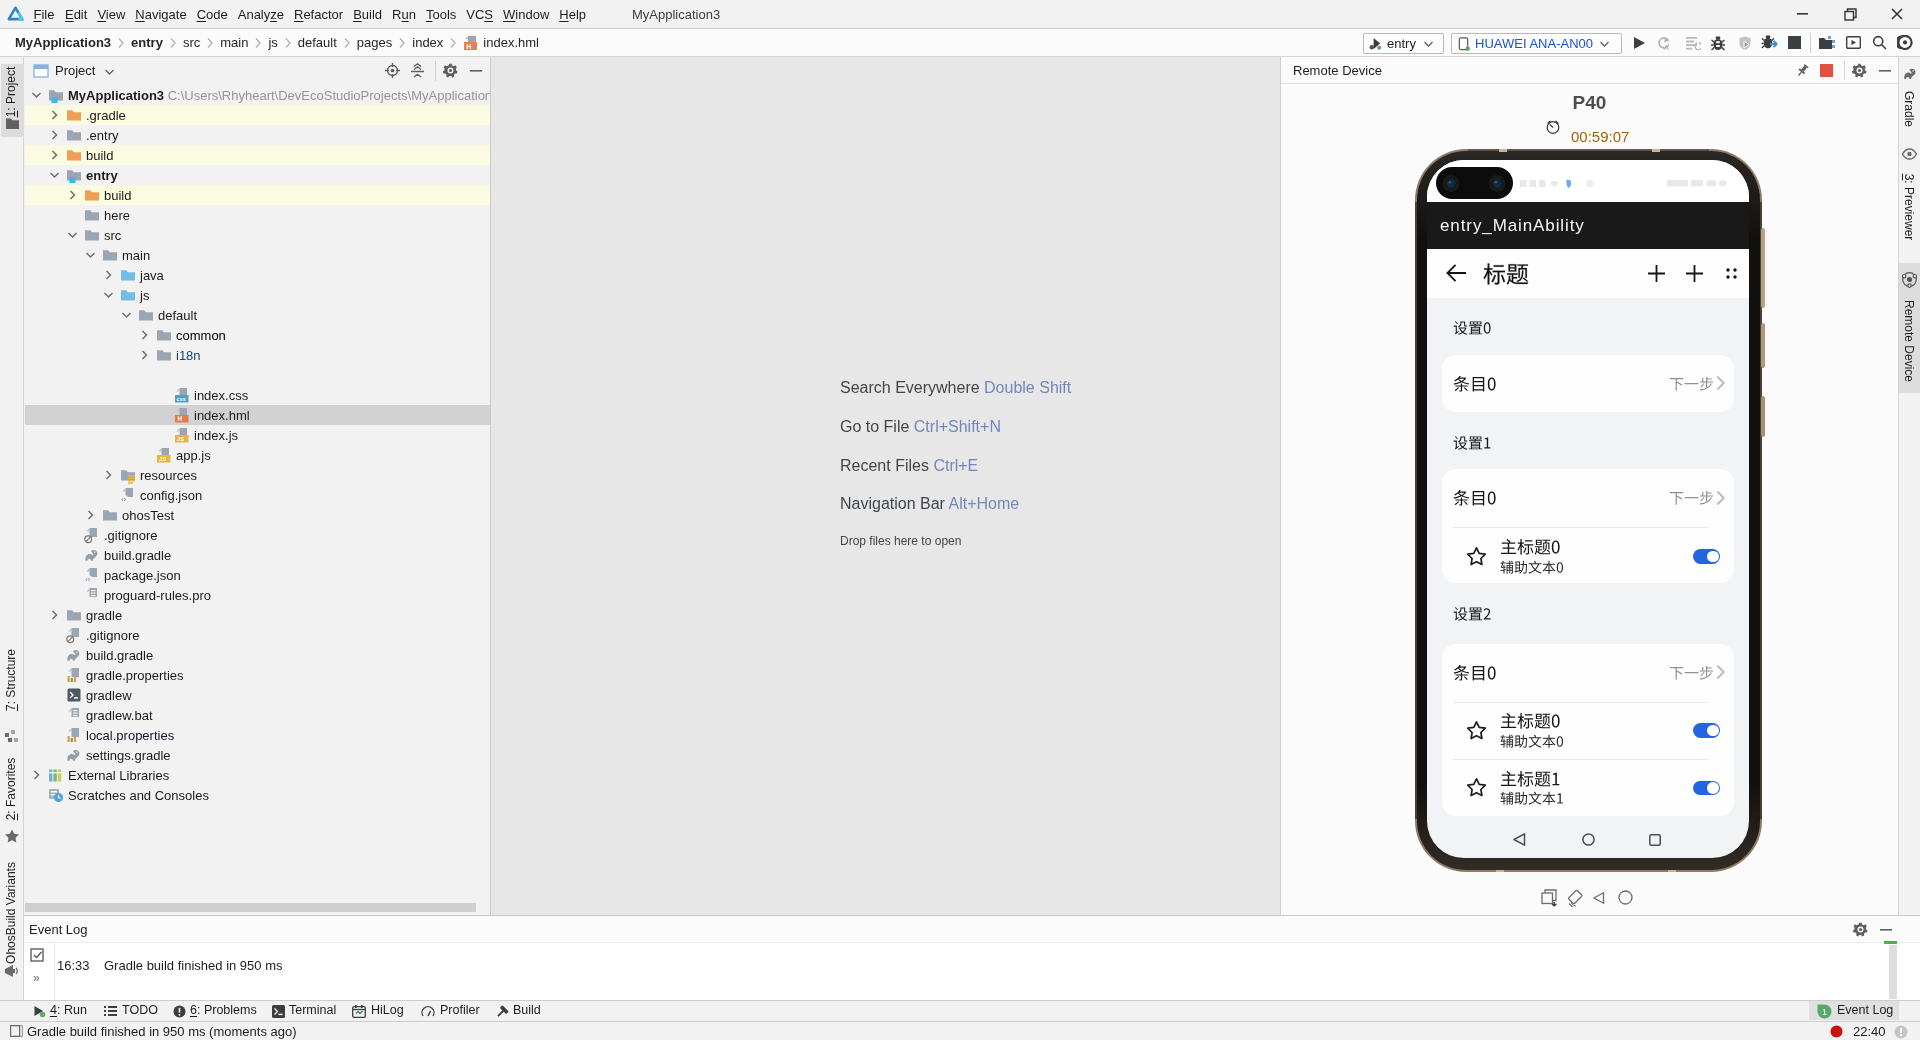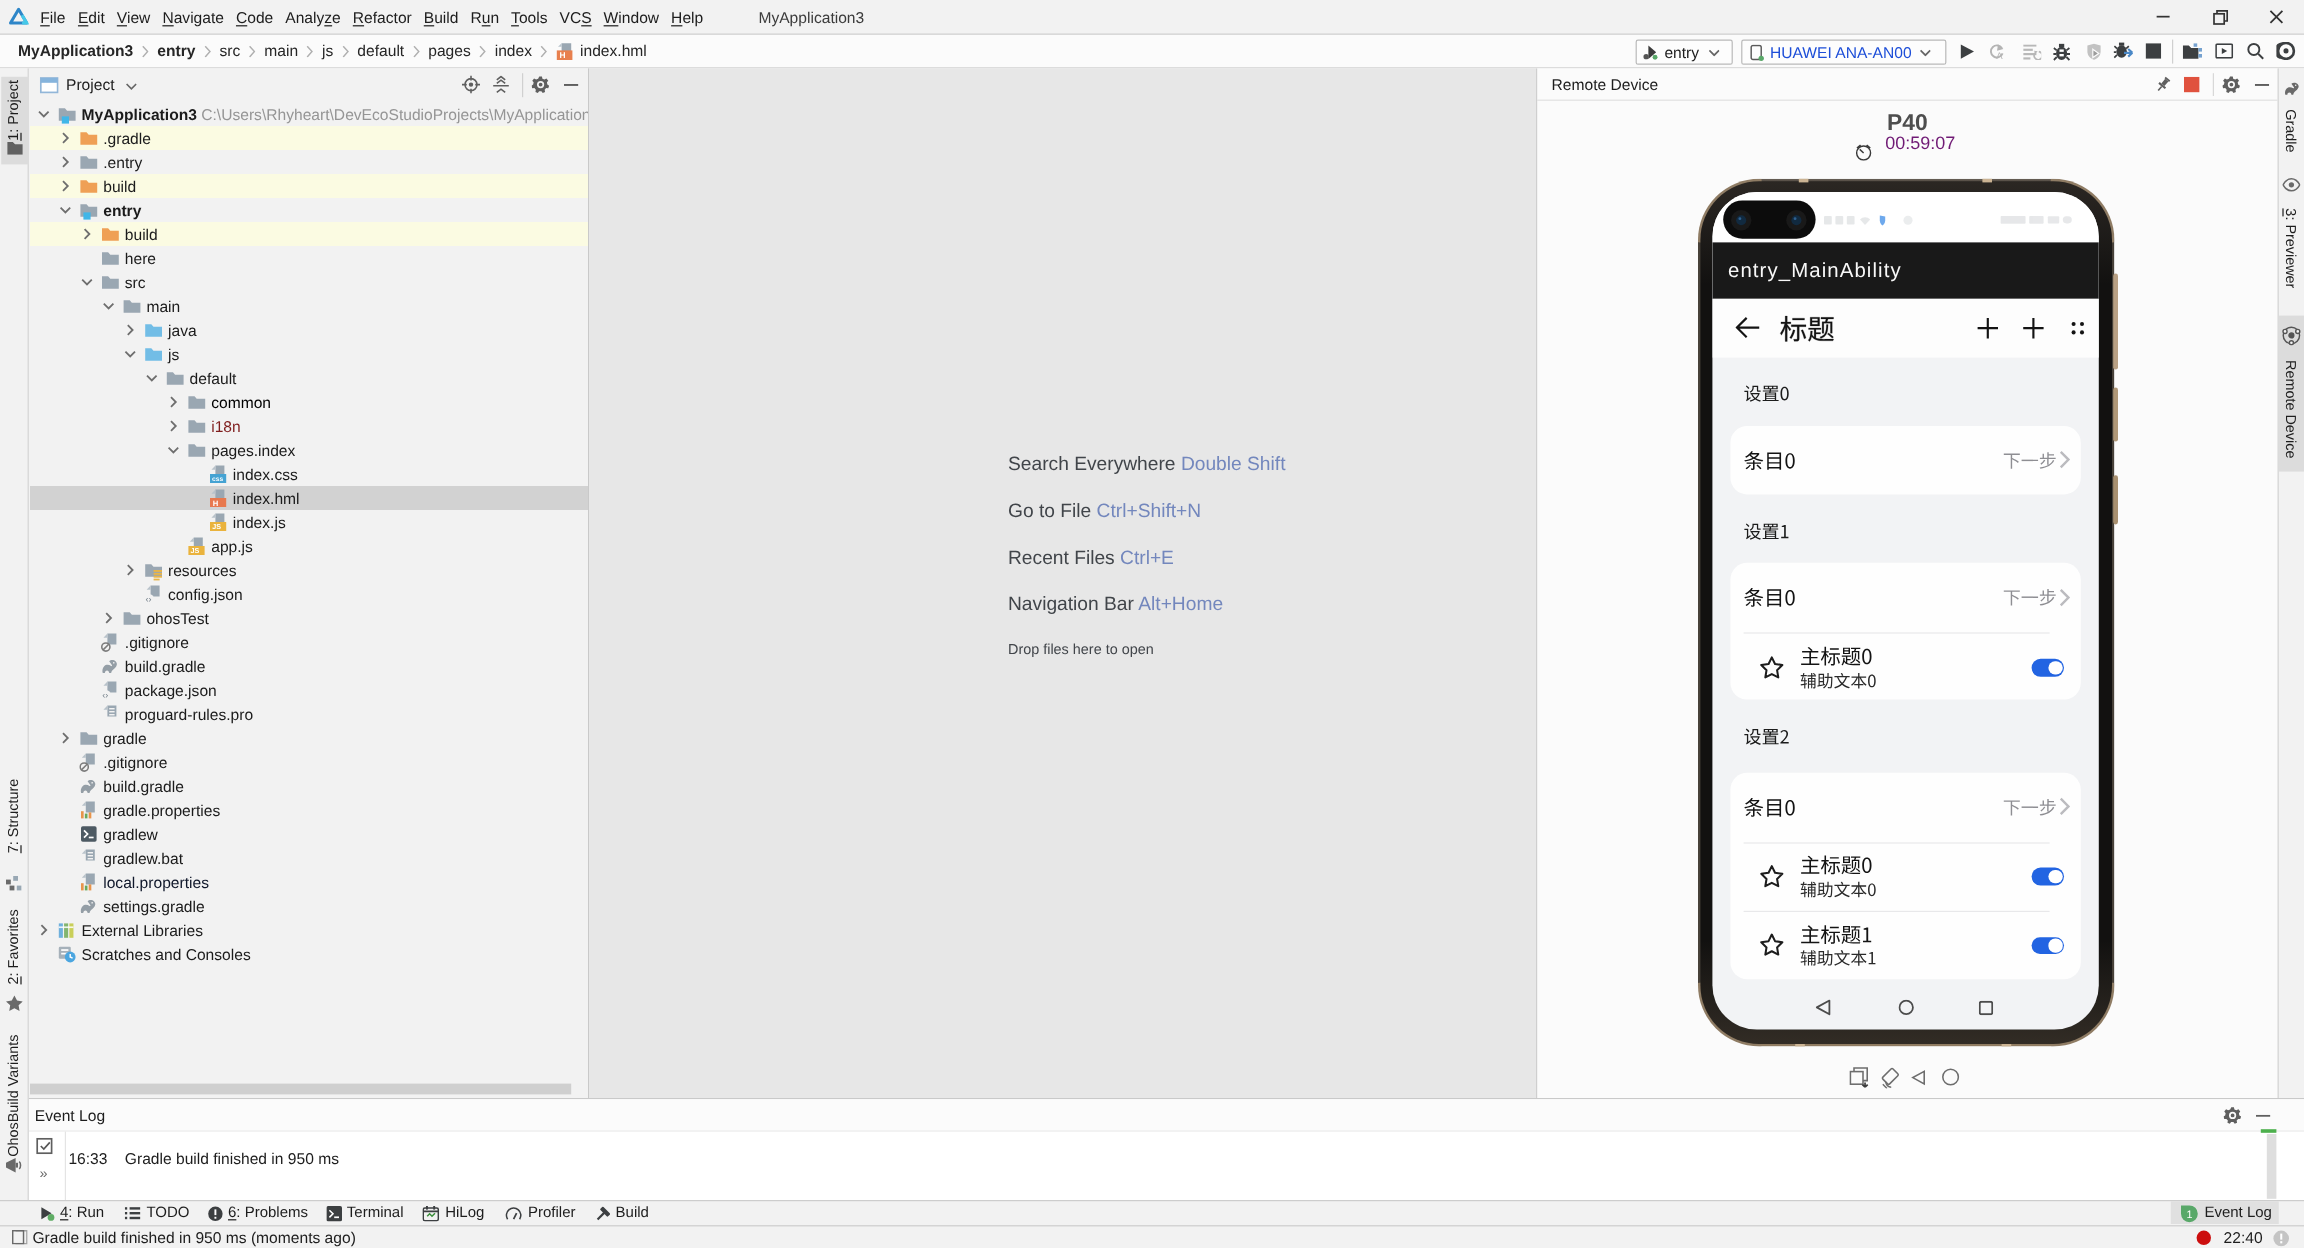--- a/index.html
+++ b/index.html
@@ -308,30 +308,21 @@
       </svg>
       <span class="ab" style="left:151px;top:3px;font-size:13px;color:#000000;white-space:nowrap">common</span>
     </div>
     <div class="ab" style="left:0;top:260px;width:465px;height:20px;">
       <svg class="ab" style="left:114px;top:5px" width="11" height="10" viewBox="0 0 11 10">
         <path d="M3.5 1 L7.5 5 L3.5 9" fill="none" stroke="#6e6e6e" stroke-width="1.5"></path>
       </svg>
       <svg class="ab" style="left:131px;top:2px" width="16" height="17" viewBox="0 0 16 17">
         <path d="M1 3.2 H6.1 L7.9 5.2 H15 V13.6 H1 Z" fill="#9aa7b2"></path>
       </svg>
-      <span class="ab" style="left:151px;top:3px;font-size:13px;color:#7f1d1d;white-space:nowrap">i18n</span>
-    </div>
-    <div class="ab" style="left:0;top:280px;width:465px;height:20px;">
-      <svg class="ab" style="left:114px;top:5px" width="11" height="10" viewBox="0 0 11 10">
-        <path d="M1.5 3 L5.5 7 L9.5 3" fill="none" stroke="#6e6e6e" stroke-width="1.5"></path>
-      </svg>
-      <svg class="ab" style="left:131px;top:2px" width="16" height="17" viewBox="0 0 16 17">
-        <path d="M1 3.2 H6.1 L7.9 5.2 H15 V13.6 H1 Z" fill="#9aa7b2"></path>
-      </svg>
-      <span class="ab" style="left:151px;top:3px;font-size:13px;color:#1b1b1b;white-space:nowrap">pages.index</span>
+      <span class="ab" style="left:151px;top:3px;font-size:13px;color:#0c4a6e;white-space:nowrap">i18n</span>
     </div>
     <div class="ab" style="left:0;top:300px;width:465px;height:20px;">
       <svg class="ab" style="left:149px;top:2px" width="16" height="17" viewBox="0 0 16 17">
         <path d="M5.5 1 H13 V10 H5.5 L5.5 4.5 Z" fill="#9aa7b2"></path>
         <path d="M5.5 1 L5.5 4.5 H2.2 Z" fill="#b9c3cb"></path>
         <rect x="1" y="8" width="13.5" height="7.5" fill="#45a3d3"></rect>
         <text x="2.6" y="14" font-size="5.6" font-weight="bold" fill="#fff" font-family="Liberation Sans">css</text>
       </svg>
       <span class="ab" style="left:169px;top:3px;font-size:13px;color:#1b1b1b;white-space:nowrap">index.css</span>
     </div>
@@ -560,21 +551,21 @@
         <rect width="12" height="1.6" fill="#5f5f5f"></rect>
       </svg>
 </div>
   </div>
 <div class="ab" style="left:1281px;top:92px;width:617px;text-align:center;font-size:19px;font-weight:bold;color:#4e4e4e">P40</div>
 <svg class="ab" style="left:1546px;top:120px" width="14" height="14" viewBox="0 0 14 14" fill="none" stroke="#3a3a3a" stroke-width="1.2">
     <circle cx="7" cy="7.5" r="5.8"></circle>
     <path d="M7 7.5 L3.8 4.5"></path>
     <path d="M4.5 1 L1.5 3.5 M9.5 1 L12.5 3.5" stroke-width="1.4"></path>
   </svg>
-<div class="ab" style="left:1571px;top:111px;font-size:15px;color:#701a75">00:59:07</div>
+<div class="ab" style="left:1571px;top:128px;font-size:15px;color:#a16207">00:59:07</div>
 <div class="ab" style="left:1415px;top:149px;width:347px;height:723px;border-radius:51px;background:radial-gradient(circle 46px at 8px 8px,#8f7c64 0 45px,rgba(0,0,0,0) 46px),radial-gradient(circle 46px at 339px 8px,#8f7c64 0 45px,rgba(0,0,0,0) 46px),radial-gradient(circle 46px at 8px 715px,#8f7c64 0 45px,rgba(0,0,0,0) 46px),radial-gradient(circle 46px at 339px 715px,#8f7c64 0 45px,rgba(0,0,0,0) 46px),linear-gradient(180deg,#6a6158 0px,#474139 3px,#474139 716px,#907c62 721px)"></div>
 <div class="ab" style="left:1417px;top:151px;width:343px;height:719px;border-radius:49px;background:linear-gradient(180deg,#2b2723,#121110 12%,#121110 88%,#322c25)"></div>
 <div class="ab" style="left:1499px;top:149px;width:8px;height:2.5px;background:#cbb393"></div>
 <div class="ab" style="left:1652px;top:149px;width:8px;height:2.5px;background:#cbb393"></div>
 <div class="ab" style="left:1496px;top:869.5px;width:8px;height:2.5px;background:#cbb393"></div>
 <div class="ab" style="left:1668px;top:869.5px;width:8px;height:2.5px;background:#cbb393"></div>
 <div class="ab" style="left:1761px;top:228px;width:3.5px;height:80px;border-radius:2px;background:#b8a084"></div>
 <div class="ab" style="left:1761px;top:323px;width:4px;height:45px;border-radius:2px;background:#b09878"></div>
 <div class="ab" style="left:1761px;top:396px;width:4px;height:41px;border-radius:2px;background:#a89070"></div>
 <div id="scr" class="ab" style="left:1427px;top:160px;width:322px;height:698px;border-radius:37px;background:#f2f3f5;overflow:hidden">

